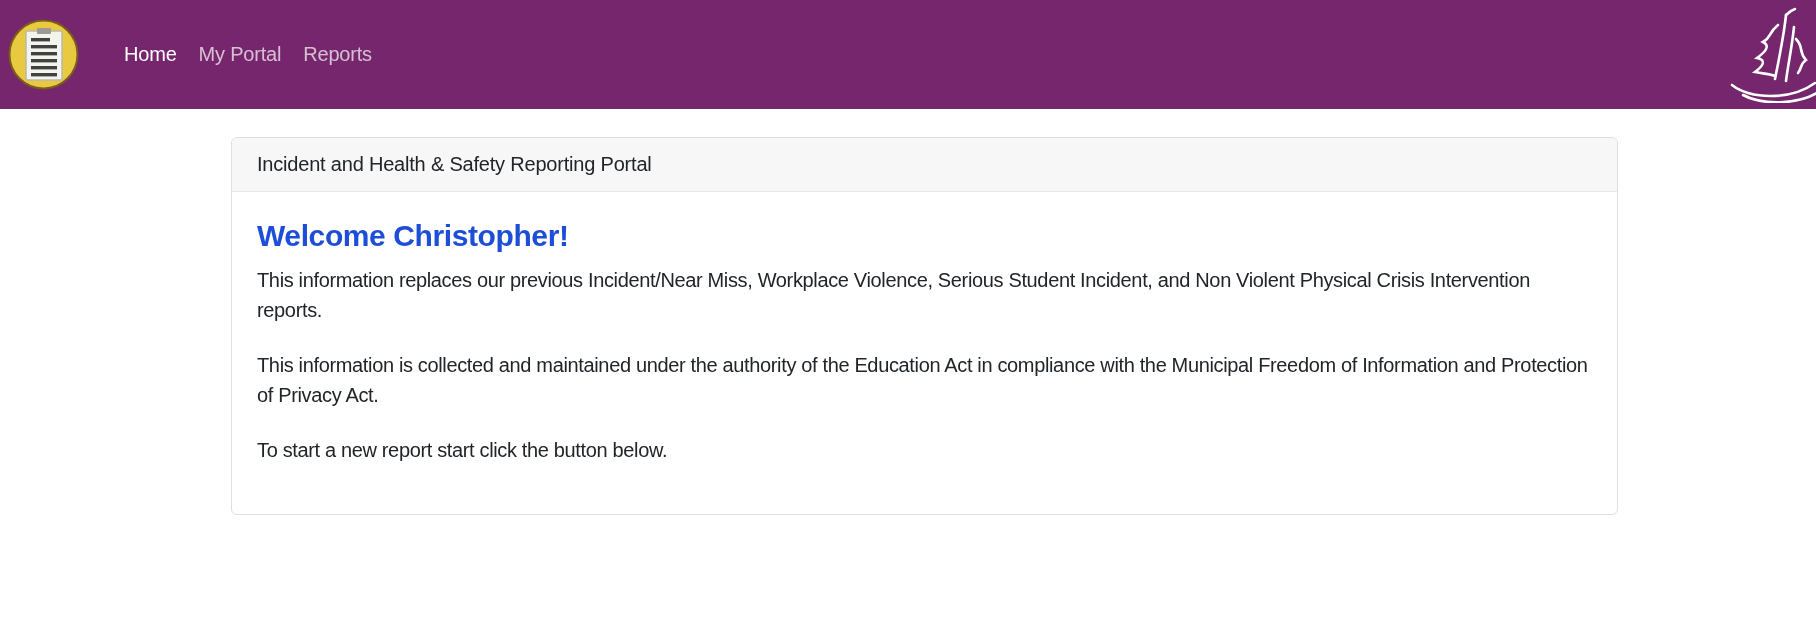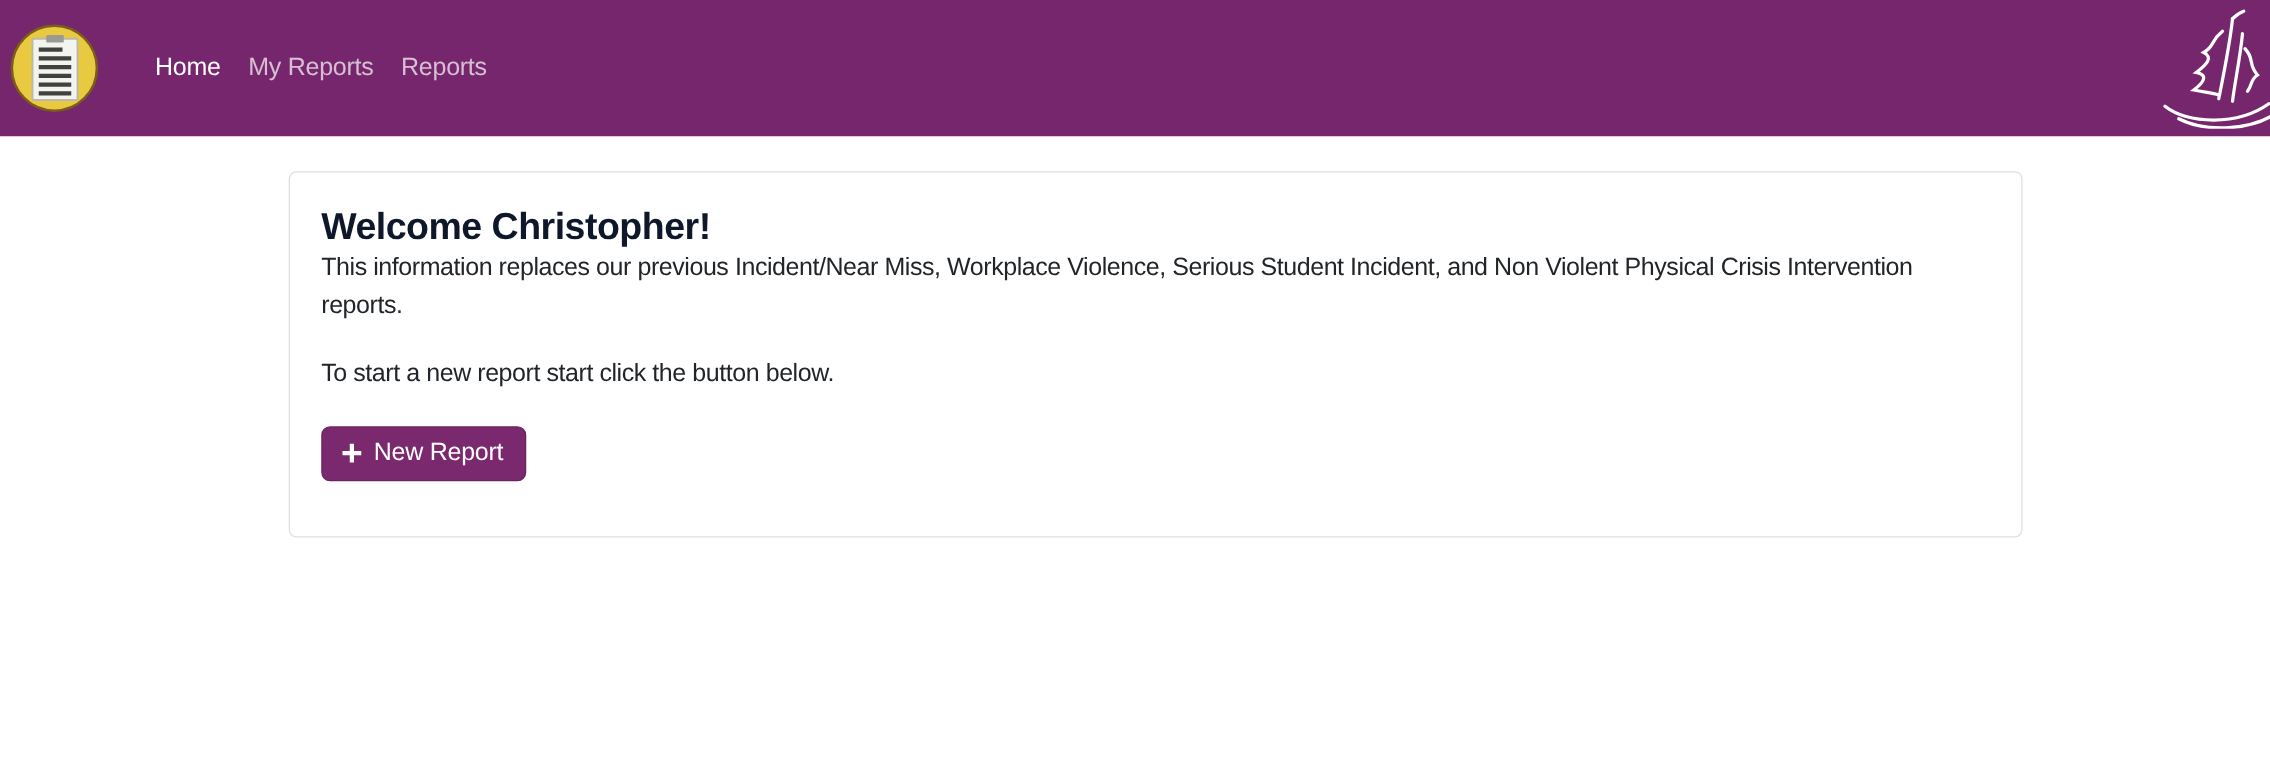--- a/index.html
+++ b/index.html
@@ -74,24 +74,24 @@
     border-radius: 6px 6px 0 0;
     padding: 15px 25px;
     font-size: 20px;
     color: #212529;
     letter-spacing: -0.2px;
   }
   .card-body {
     padding: 25px 25px 24px 25px;
   }
   .welcome-heading {
-    margin: 2px 0 0 0;
+    margin: 2px 0 12px 0;
     font-size: 30px;
     font-weight: 700;
-    color: #0f172a;
+    color: #1d4ed8;
     letter-spacing: -0.4px;
   }
   .card-body p {
     margin: 0 0 25px 0;
     font-size: 20px;
     line-height: 30px;
     color: #212529;
     letter-spacing: -0.35px;
   }
   .new-report-btn {
@@ -126,21 +126,21 @@
       <rect x="23" y="26" width="26" height="3.4" fill="#414141"></rect>
       <rect x="23" y="33" width="26" height="3.4" fill="#414141"></rect>
       <rect x="23" y="40" width="26" height="3.4" fill="#414141"></rect>
       <rect x="23" y="47" width="26" height="3.4" fill="#414141"></rect>
       <rect x="23" y="54" width="26" height="3.4" fill="#414141"></rect>
     </svg>
   </div>
 
   <nav class="main-nav">
     <a class="nav-link active">Home</a>
-    <a class="nav-link">My Reports</a>
+    <a class="nav-link">My Portal</a>
     <a class="nav-link">Reports</a>
   </nav>
 
   <div class="topbar-right">
     <div class="board-logo">
       
       <svg width="112" height="96" viewBox="0 0 112 96" fill="none" stroke="#ffffff" stroke-width="2.6" stroke-linecap="round">
         <path d="M68,8 C66,28 61,52 57,72"></path>
         <path d="M76,20 C74,40 70,58 68,74"></path>
         <path d="M68,8 C72,4 74,3 77,2"></path>
@@ -150,31 +150,27 @@
         <path d="M25,88 C46,99 80,97 99,86"></path>
       </svg>
     </div>
   </div>
 
 </header>
 
 <main>
   <section class="portal-card">
 
+    <div class="card-header">
+      <span>Incident and Health &amp; Safety Reporting Portal</span>
+    </div>
 
     <div class="card-body">
       <h1 class="welcome-heading">Welcome Christopher!</h1>
 
       <p>This information replaces our previous Incident/Near Miss, Workplace Violence, Serious Student Incident, and Non Violent Physical Crisis Intervention reports.</p>
+      <p>This information is collected and maintained under the authority of the Education Act in compliance with the Municipal Freedom of Information and Protection of Privacy Act.</p>
       <p>To start a new report start click the button below.</p>
 
-      <button class="new-report-btn">
-        <span class="plus-icon">
-          <svg width="17" height="17" viewBox="0 0 17 17">
-            <path d="M6.8 1h3.4v5.8H16v3.4h-5.8V16H6.8v-5.8H1V6.8h5.8z" fill="#ffffff"></path>
-          </svg>
-        </span>
-        <span>New Report</span>
-      </button>
     </div>
 
   </section>
 </main>
 
 </body></html>

